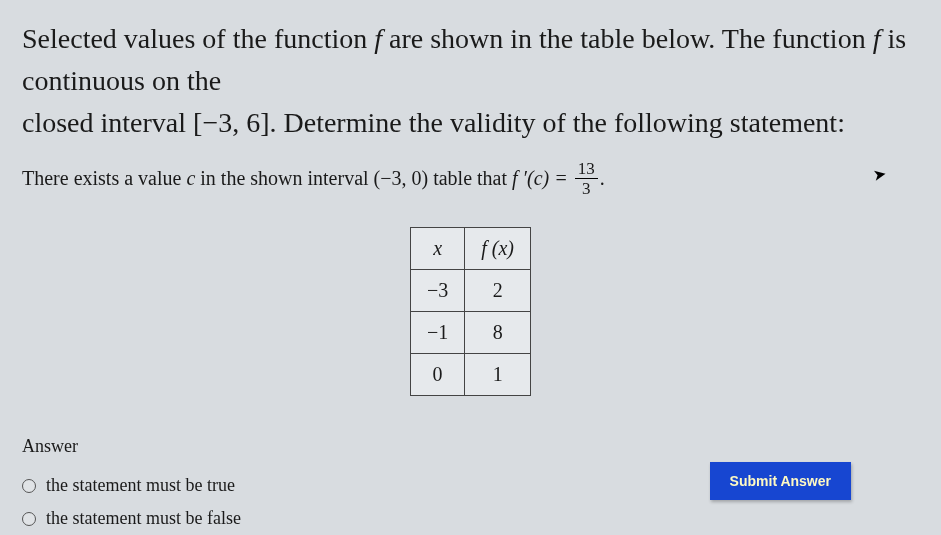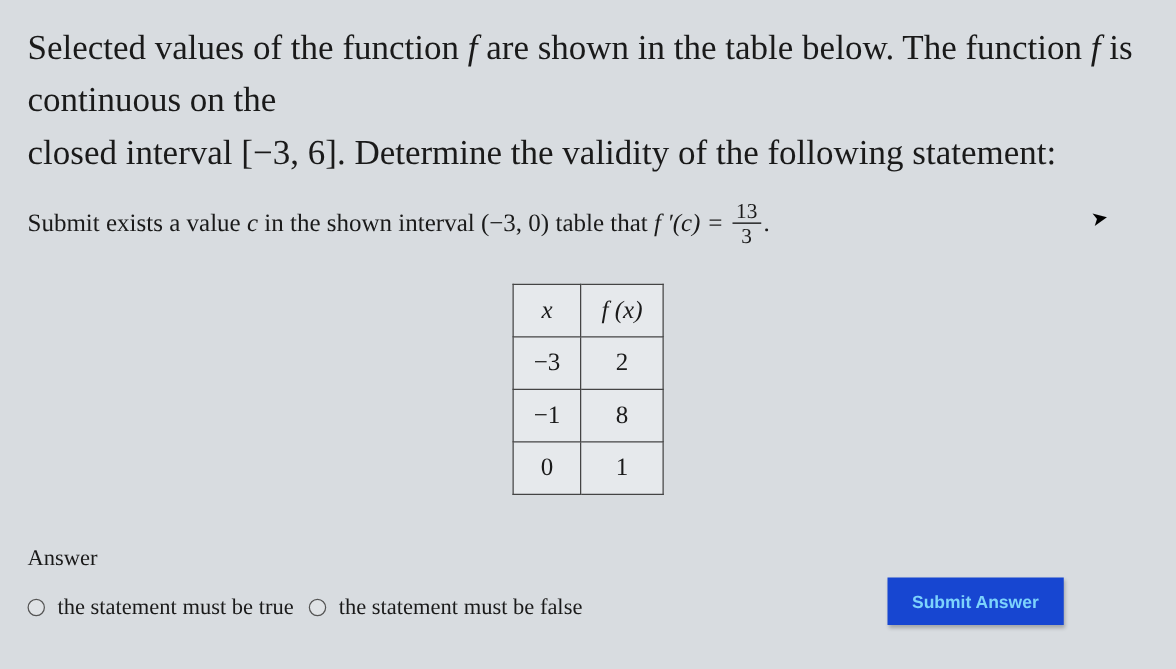--- a/index.html
+++ b/index.html
@@ -39,41 +39,41 @@
       padding: 9px 16px;
       text-align: center;
       font-size: 20px;
       font-family: 'Times New Roman', serif;
       font-weight: normal;
     }
     table.data th { font-style: italic; }
 
     .answer-section { margin-top: 10px; }
     .answer-heading { font-size: 18px; margin-bottom: 18px; }
-    .options { display: flex; flex-direction: row; gap: 12px; }
+    .options { display: flex; flex-direction: column; gap: 12px; }
     .option {
       display: flex;
       align-items: center;
       gap: 10px;
       cursor: pointer;
       font-size: 18px;
     }
     .radio {
       width: 14px; height: 14px;
       border: 1.5px solid #555;
       border-radius: 50%;
       background: #e0e3e6;
       flex-shrink: 0;
     }
     .submit-btn {
       position: absolute;
       right: 90px;
       bottom: 35px;
       background: #1746d1;
-      color: #7dd3fc;
+      color: #fef9c3;
       font-family: Arial, sans-serif;
       font-size: 14px;
       font-weight: bold;
       padding: 11px 20px;
       border: none;
       cursor: pointer;
       box-shadow: 1px 2px 3px rgba(0,0,0,0.25);
     }
     .cursor {
       position: absolute;
@@ -86,21 +86,21 @@
   </style>
 </head>
 <body>
 
 <div class="prompt">
   <span>Selected values of the function </span><span class="mi">f</span><span> are shown in the table below. The function </span><span class="mi">f</span><span> is continuous on the</span><br>
   <span>closed interval </span><span>[−3, 6]</span><span>. Determine the validity of the following statement:</span>
 </div>
 
 <div class="statement">
-  <span>Submit exists a value </span><span class="mi">c</span><span> in the shown interval </span><span>(−3, 0)</span><span> table that </span><span class="mi">f ′(c) = </span><span class="frac"><span class="num">13</span><span class="den">3</span></span><span>.</span>
+  <span>There exists a value </span><span class="mi">c</span><span> in the shown interval </span><span>(−3, 0)</span><span> table that </span><span class="mi">f ′(c) = </span><span class="frac"><span class="num">13</span><span class="den">3</span></span><span>.</span>
 </div>
 
 <div class="table-wrap">
   <table class="data">
     <tbody>
         <tr>
       <th>x</th>
       <th>f (x)</th>
     </tr>
     <tr>

